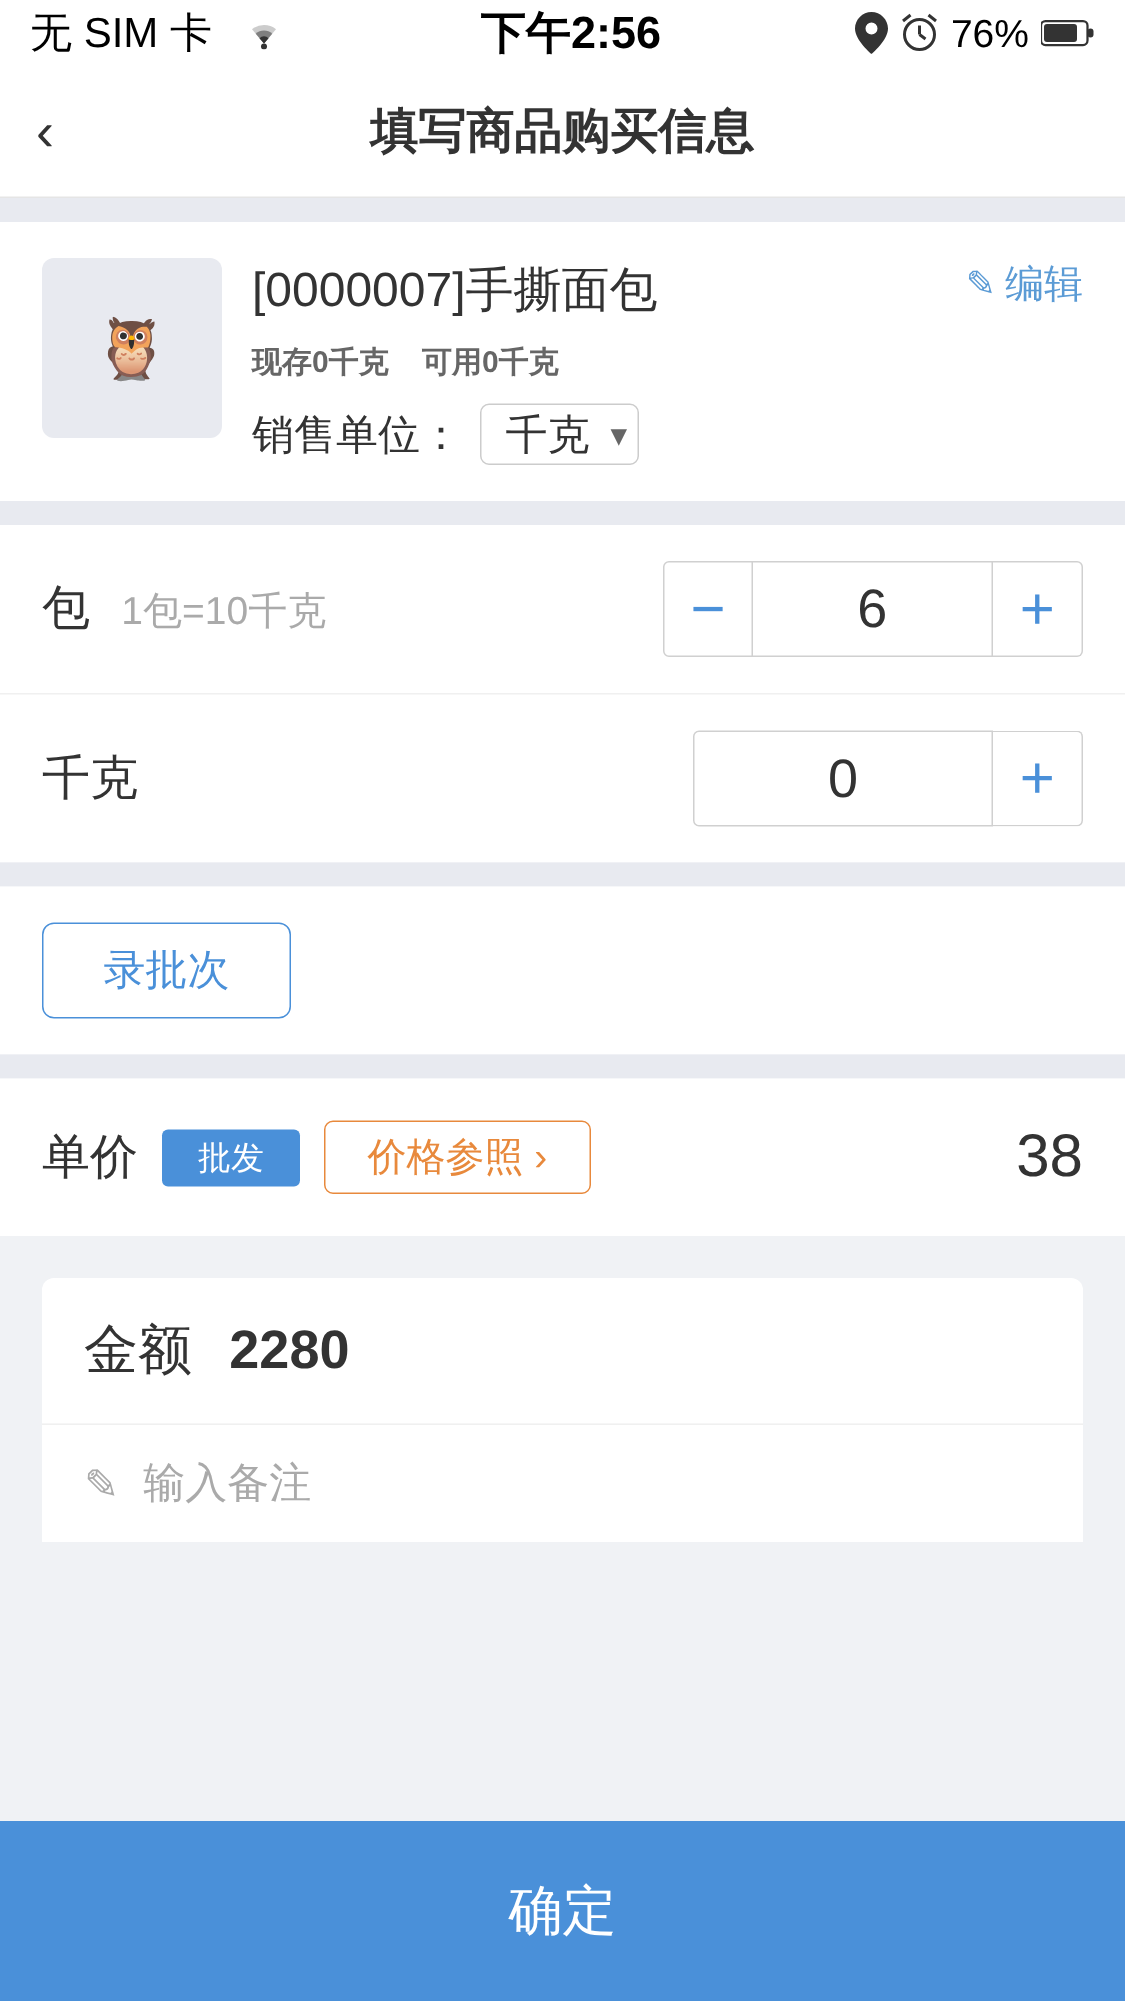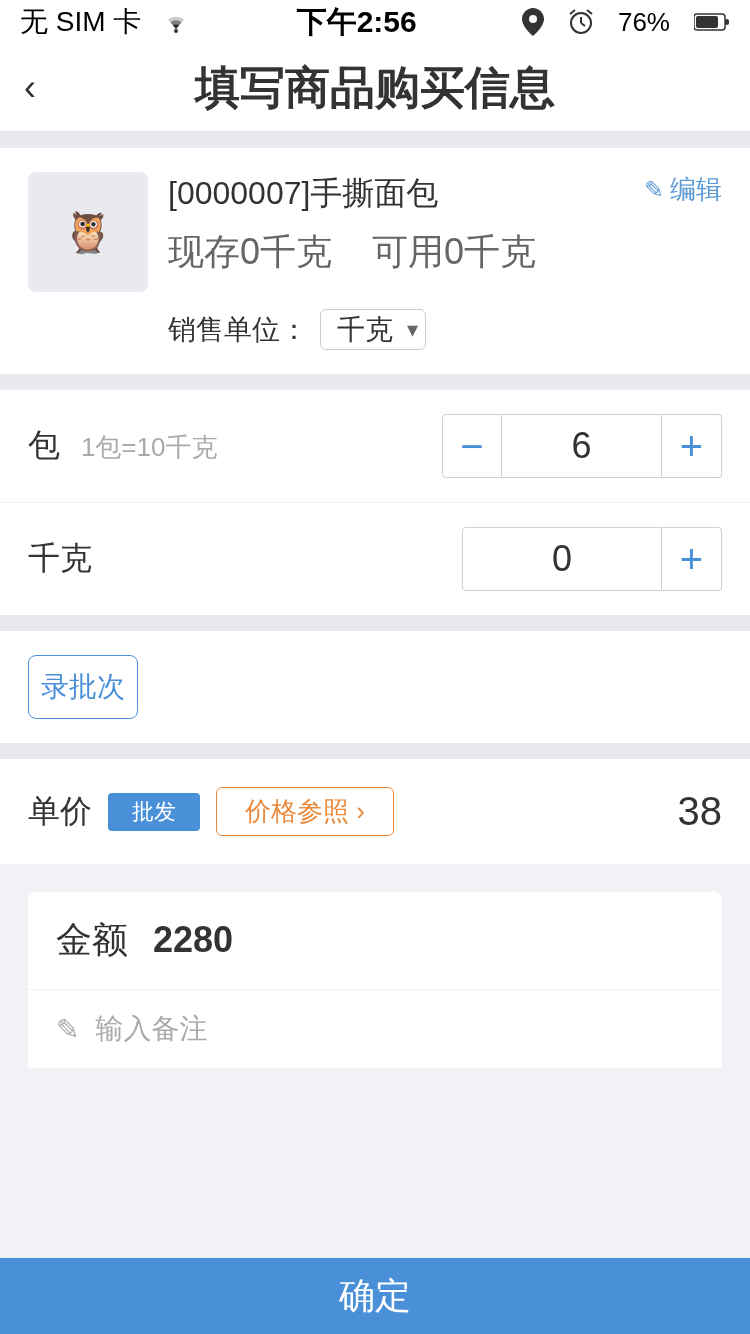--- a/index.html
+++ b/index.html
@@ -31,21 +31,21 @@
       gap: 20px;
       font-size: 28px;
     }
     .status-center {
       font-size: 30px;
       font-weight: 600;
     }
     .status-right {
       display: flex;
       align-items: center;
-      gap: 24px;
+      gap: 8px;
       font-size: 26px;
     }
 
     
     .nav-bar {
       width: 750px;
       height: 88px;
       background: #fff;
       display: flex;
       align-items: center;
@@ -54,21 +54,21 @@
       position: relative;
     }
     .nav-back {
       position: absolute;
       left: 24px;
       font-size: 36px;
       color: #333;
       cursor: pointer;
     }
     .nav-title {
-      font-size: 45px;
+      font-size: 32px;
       font-weight: 600;
       color: #333;
     }
 
     
     .divider {
       height: 16px;
       background: #e8eaf0;
     }
 
@@ -98,23 +98,24 @@
     .product-info {
       flex: 1;
     }
     .product-name {
       font-size: 32px;
       color: #333;
       font-weight: 500;
       margin-bottom: 12px;
     }
     .product-stock {
-      font-size: 36px;
+      font-size: 20px;
       color: #666;
-      margin-bottom: 32px;
+      margin-bottom: 14px;
+      font-weight: bold;
     }
     .product-unit {
       display: flex;
       align-items: center;
       gap: 12px;
       font-size: 28px;
       color: #333;
     }
     .unit-select {
       border: 1px solid #ccc;
@@ -244,21 +245,21 @@
       justify-content: space-between;
       padding: 24px 28px;
     }
     .summary-text {
       font-size: 32px;
       color: #333;
     }
     .record-btn {
       border: 1px solid #4a90d9;
       border-radius: 8px;
-      padding: 12px 12px;
+      padding: 12px 40px;
       font-size: 28px;
       color: #4a90d9;
       background: #fff;
       cursor: pointer;
     }
 
     
     .price-section {
       background: #fff;
       margin-top: 0;
@@ -344,21 +345,21 @@
       flex: 1;
       min-height: 300px;
     }
 
     
     .confirm-bar {
       position: fixed;
       bottom: 0;
       left: 0;
       width: 750px;
-      height: 76px;
+      height: 120px;
       background: #4a90d9;
       display: flex;
       align-items: center;
       justify-content: center;
       cursor: pointer;
     }
     .confirm-btn-text {
       font-size: 36px;
       color: #fff;
       font-weight: 500;

